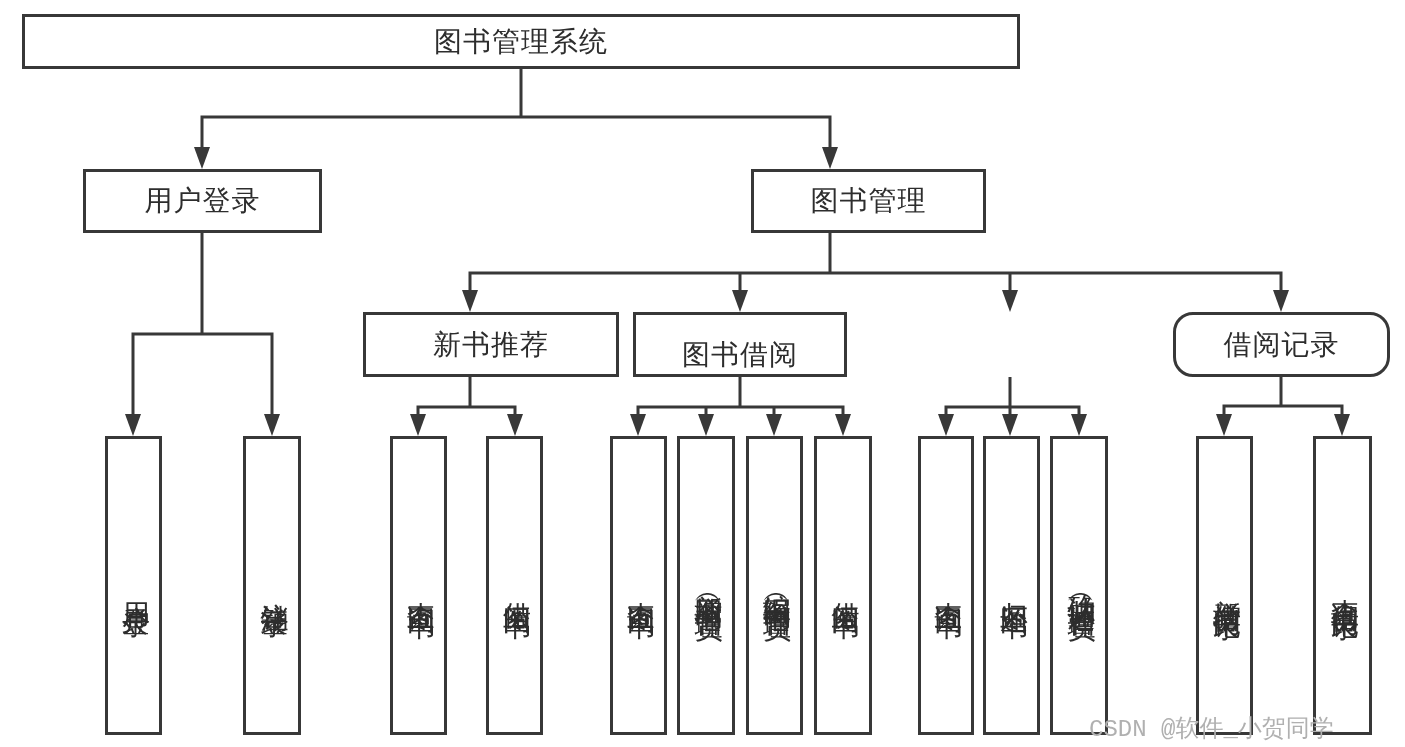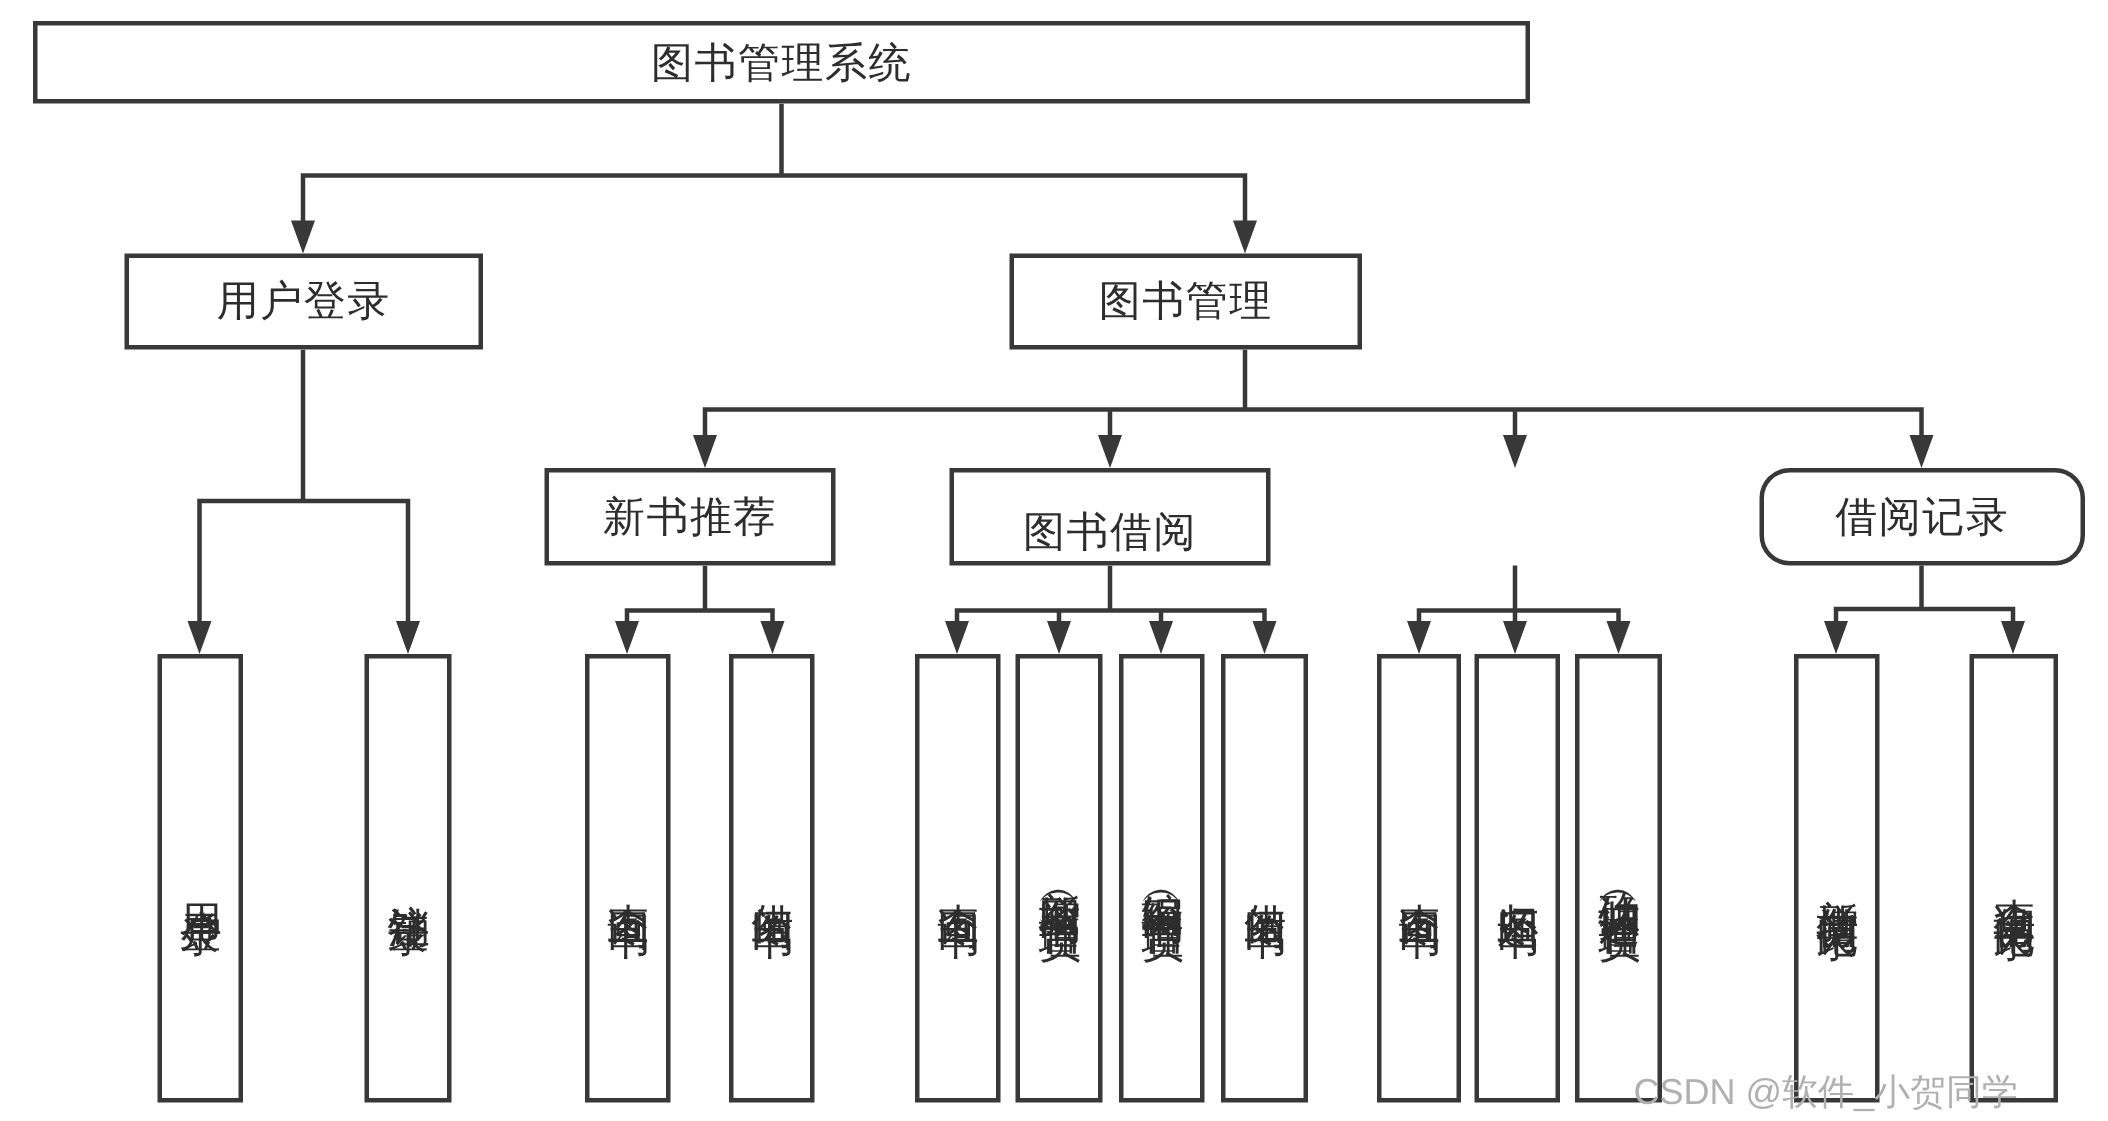--- a/index.html
+++ b/index.html
@@ -8,21 +8,21 @@
     --color-watermark: #b0b0b0;
     --color-background: #ffffff;
   }
   * { box-sizing: border-box; margin: 0; padding: 0; }
   html, body { background: var(--color-background); }
   .canvas {
     position: relative;
     width: 1405px;
     height: 747px;
     background: var(--color-background);
-    font-family: Liberation Sans, sans-serif;
+    font-family: Liberation Mono, monospace;
     color: var(--color-text);
     overflow: hidden;
   }
   .connectors {
     position: absolute;
     left: 0; top: 0;
     width: 1405px; height: 747px;
   }
   .connectors path {
     fill: none;
@@ -120,25 +120,25 @@
     </g>
   </svg>
 
   <div class="node" style="left:22px; top:14px; width:998px; height:55px;">
     <span>图书管理系统</span>
   </div>
 
   <div class="node" style="left:83px; top:169px; width:239px; height:64px;">
     <span>用户登录</span>
   </div>
-  <div class="node" style="left:673px; top:169px; width:235px; height:64px;">
+  <div class="node" style="left:751px; top:169px; width:235px; height:64px;">
     <span>图书管理</span>
   </div>
 
-  <div class="node" style="left:363px; top:312px; width:194px; height:65px;text-align:center;">
+  <div class="node" style="left:363px; top:312px; width:256px; height:65px;text-align:center;">
     <span>新书推荐</span>
   </div>
   <div class="node" style="left:633px; top:312px; width:214px; height:65px;align-items:flex-end;">
     <span>图书借阅</span>
   </div>
   <div class="node" style="left:1173px; top:312px; width:217px; height:65px;border-radius:20px;">
     <span>借阅记录</span>
   </div>
 
   <div class="leaf" style="left:105px; width:57px;">

